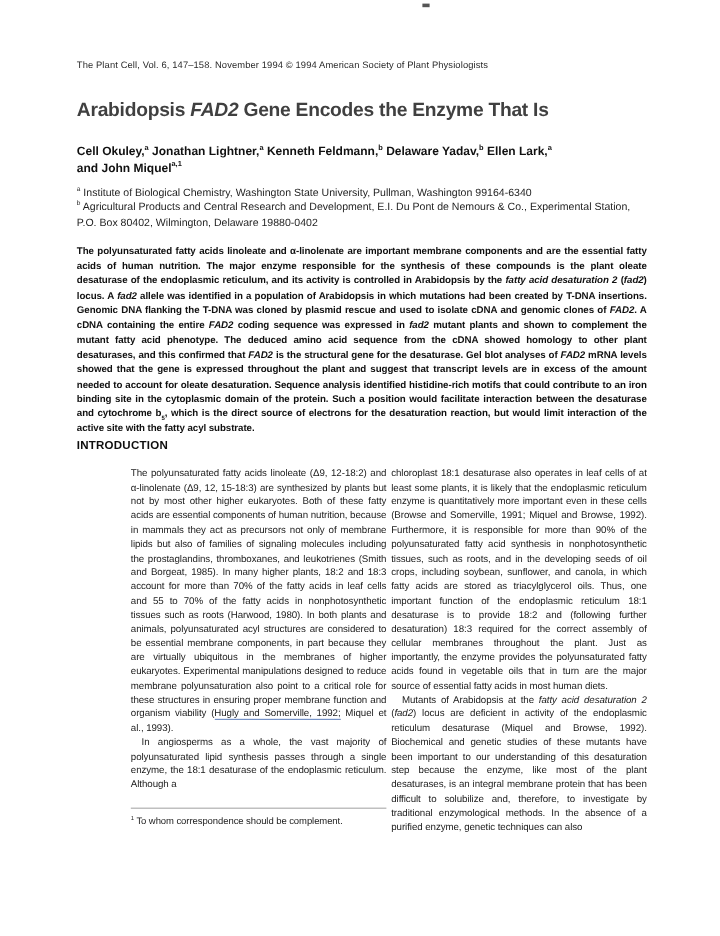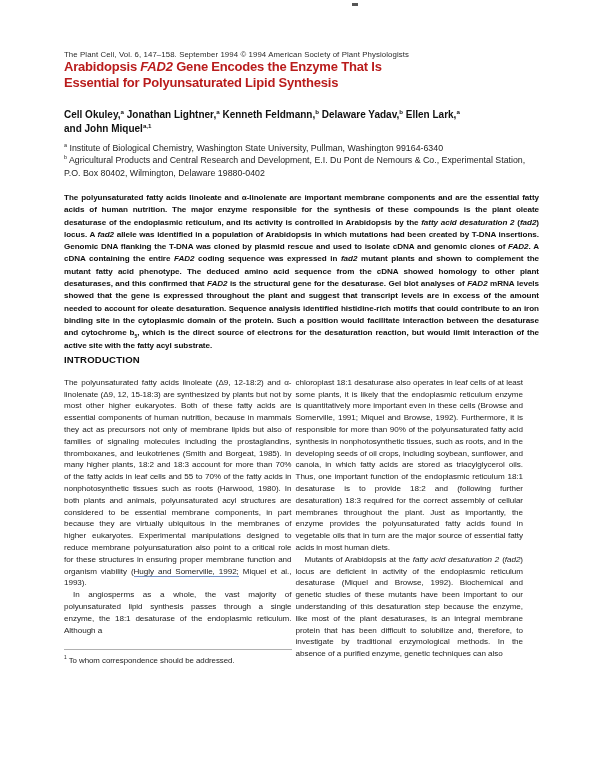--- a/index.html
+++ b/index.html
@@ -15,41 +15,42 @@
   .content { padding: 0 61px 0 64px; }
   .artifact {
     position: absolute; top: 3px; left: 352px;
     width: 6px; height: 3px; background: #555;
   }
   .journal-line {
     padding-top: 50px;
     font-size: 7.8px; letter-spacing: 0.1px; color: #2a2a2a;
   }
   .title {
-    font-size: 13px; font-weight: bold; line-height: 1.21;
-    letter-spacing: -0.2px; color: #b91c1c;
+    margin-top: 24px;
+    font-size: 16px; font-weight: bold; line-height: 1.21;
+    letter-spacing: -0.2px; color: #404040;
   }
   .authors {
     margin-top: 18px;
     font-size: 10px; font-weight: bold; line-height: 1.38; color: #111;
   }
   .affiliations {
     margin-top: 6px;
     font-size: 8.8px; line-height: 1.4; color: #1e1e1e;
   }
   .abstract {
     margin-top: 13px;
     font-size: 8.1px; font-weight: bold; line-height: 12.3px;
     text-align: justify; letter-spacing: -0.05px; color: #101010;
   }
   .section-heading {
     margin-top: 2px;
     font-size: 9.6px; font-weight: bold; letter-spacing: 0.2px; color: #0e0e0e;
   }
-  .columns { margin-top: 12px; display: flex; gap: 4px; }
+  .columns { margin-top: 12px; display: flex; gap: 4px; margin-left: 45px; }
   .col {
     width: 227.5px;
     font-size: 8.1px; line-height: 11.8px;
     text-align: justify; letter-spacing: -0.05px; color: #1b1b1b;
   }
   .col p { margin: 0; }
   p.indent { text-indent: 9px; }
   .footnote { margin-top: 13px; font-size: 7.9px; line-height: 11px; }
   .footnote-rule { border-top: 1px solid #b0b0b0; width: 100%; margin-bottom: 5px; }
   sup { font-size: 0.62em; line-height: 0; }
@@ -57,40 +58,40 @@
   .it { font-style: italic; }
   .cite-link { border-bottom: 1.4px solid #7693c8; }
 </style>
 </head>
 <body>
 
 <div class="page">
   <div class="artifact"></div>
   <div class="content">
 
-    <div class="journal-line">The Plant Cell, Vol. 6, 147–158. September 1994 © 1994 American Society of Plant Physiologists</div>
+    <div class="journal-line">The Plant Cell, Vol. 6, 147–158. November 1994 © 1994 American Society of Plant Physiologists</div>
 
-    <h1 class="title"><span>Arabidopsis </span><span class="it">FAD2</span><span> Gene Encodes the Enzyme That Is</span><br><span>Essential for Polyunsaturated Lipid Synthesis</span></h1>
+    <h1 class="title"><span>Arabidopsis </span><span class="it">FAD2</span><span> Gene Encodes the Enzyme That Is</span><br></h1>
 
     <div class="authors"><span>Cell Okuley,</span><sup>a</sup><span> Jonathan Lightner,</span><sup>a</sup><span> Kenneth Feldmann,</span><sup>b</sup><span> Delaware Yadav,</span><sup>b</sup><span> Ellen Lark,</span><sup>a</sup><br><span>and John Miquel</span><sup>a,1</sup></div>
 
     <div class="affiliations"><sup>a</sup><span> Institute of Biological Chemistry, Washington State University, Pullman, Washington 99164-6340</span><br><sup>b</sup><span> Agricultural Products and Central Research and Development, E.I. Du Pont de Nemours &amp; Co., Experimental Station,</span><br><span>P.O. Box 80402, Wilmington, Delaware 19880-0402</span></div>
 
     <div class="abstract"><span>The polyunsaturated fatty acids linoleate and α-linolenate are important membrane components and are the essential fatty acids of human nutrition. The major enzyme responsible for the synthesis of these compounds is the plant oleate desaturase of the endoplasmic reticulum, and its activity is controlled in Arabidopsis by the </span><span class="it">fatty acid desaturation 2</span><span> (</span><span class="it">fad2</span><span>) locus. A </span><span class="it">fad2</span><span> allele was identified in a population of Arabidopsis in which mutations had been created by T-DNA insertions. Genomic DNA flanking the T-DNA was cloned by plasmid rescue and used to isolate cDNA and genomic clones of </span><span class="it">FAD2</span><span>. A cDNA containing the entire </span><span class="it">FAD2</span><span> coding sequence was expressed in </span><span class="it">fad2</span><span> mutant plants and shown to complement the mutant fatty acid phenotype. The deduced amino acid sequence from the cDNA showed homology to other plant desaturases, and this confirmed that </span><span class="it">FAD2</span><span> is the structural gene for the desaturase. Gel blot analyses of </span><span class="it">FAD2</span><span> mRNA levels showed that the gene is expressed throughout the plant and suggest that transcript levels are in excess of the amount needed to account for oleate desaturation. Sequence analysis identified histidine-rich motifs that could contribute to an iron binding site in the cytoplasmic domain of the protein. Such a position would facilitate interaction between the desaturase and cytochrome b</span><sub>5</sub><span>, which is the direct source of electrons for the desaturation reaction, but would limit interaction of the active site with the fatty acyl substrate.</span></div>
 
     <h2 class="section-heading">INTRODUCTION</h2>
 
     <div class="columns">
 
       <div class="col">
         <p><span>The polyunsaturated fatty acids linoleate (Δ9, 12-18:2) and α-linolenate (Δ9, 12, 15-18:3) are synthesized by plants but not by most other higher eukaryotes. Both of these fatty acids are essential components of human nutrition, because in mammals they act as precursors not only of membrane lipids but also of families of signaling molecules including the prostaglandins, thromboxanes, and leukotrienes (Smith and Borgeat, 1985). In many higher plants, 18:2 and 18:3 account for more than 70% of the fatty acids in leaf cells and 55 to 70% of the fatty acids in nonphotosynthetic tissues such as roots (Harwood, 1980). In both plants and animals, polyunsaturated acyl structures are considered to be essential membrane components, in part because they are virtually ubiquitous in the membranes of higher eukaryotes. Experimental manipulations designed to reduce membrane polyunsaturation also point to a critical role for these structures in ensuring proper membrane function and organism viability (</span><span class="cite-link">Hugly and Somerville, 1992;</span><span> Miquel et al., 1993).</span></p>
         <p class="indent"><span>In angiosperms as a whole, the vast majority of polyunsaturated lipid synthesis passes through a single enzyme, the 18:1 desaturase of the endoplasmic reticulum. Although a</span></p>
         <div class="footnote">
           <div class="footnote-rule"></div>
-          <div><sup>1</sup><span> To whom correspondence should be addressed.</span></div>
+          <div><sup>1</sup><span> To whom correspondence should be complement.</span></div>
         </div>
       </div>
 
       <div class="col">
         <p><span>chloroplast 18:1 desaturase also operates in leaf cells of at least some plants, it is likely that the endoplasmic reticulum enzyme is quantitatively more important even in these cells (Browse and Somerville, 1991; Miquel and Browse, 1992). Furthermore, it is responsible for more than 90% of the polyunsaturated fatty acid synthesis in nonphotosynthetic tissues, such as roots, and in the developing seeds of oil crops, including soybean, sunflower, and canola, in which fatty acids are stored as triacylglycerol oils. Thus, one important function of the endoplasmic reticulum 18:1 desaturase is to provide 18:2 and (following further desaturation) 18:3 required for the correct assembly of cellular membranes throughout the plant. Just as importantly, the enzyme provides the polyunsaturated fatty acids found in vegetable oils that in turn are the major source of essential fatty acids in most human diets.</span></p>
         <p class="indent"><span>Mutants of Arabidopsis at the </span><span class="it">fatty acid desaturation 2</span><span> (</span><span class="it">fad2</span><span>) locus are deficient in activity of the endoplasmic reticulum desaturase (Miquel and Browse, 1992). Biochemical and genetic studies of these mutants have been important to our understanding of this desaturation step because the enzyme, like most of the plant desaturases, is an integral membrane protein that has been difficult to solubilize and, therefore, to investigate by traditional enzymological methods. In the absence of a purified enzyme, genetic techniques can also</span></p>
       </div>
 
     </div>
   </div>

